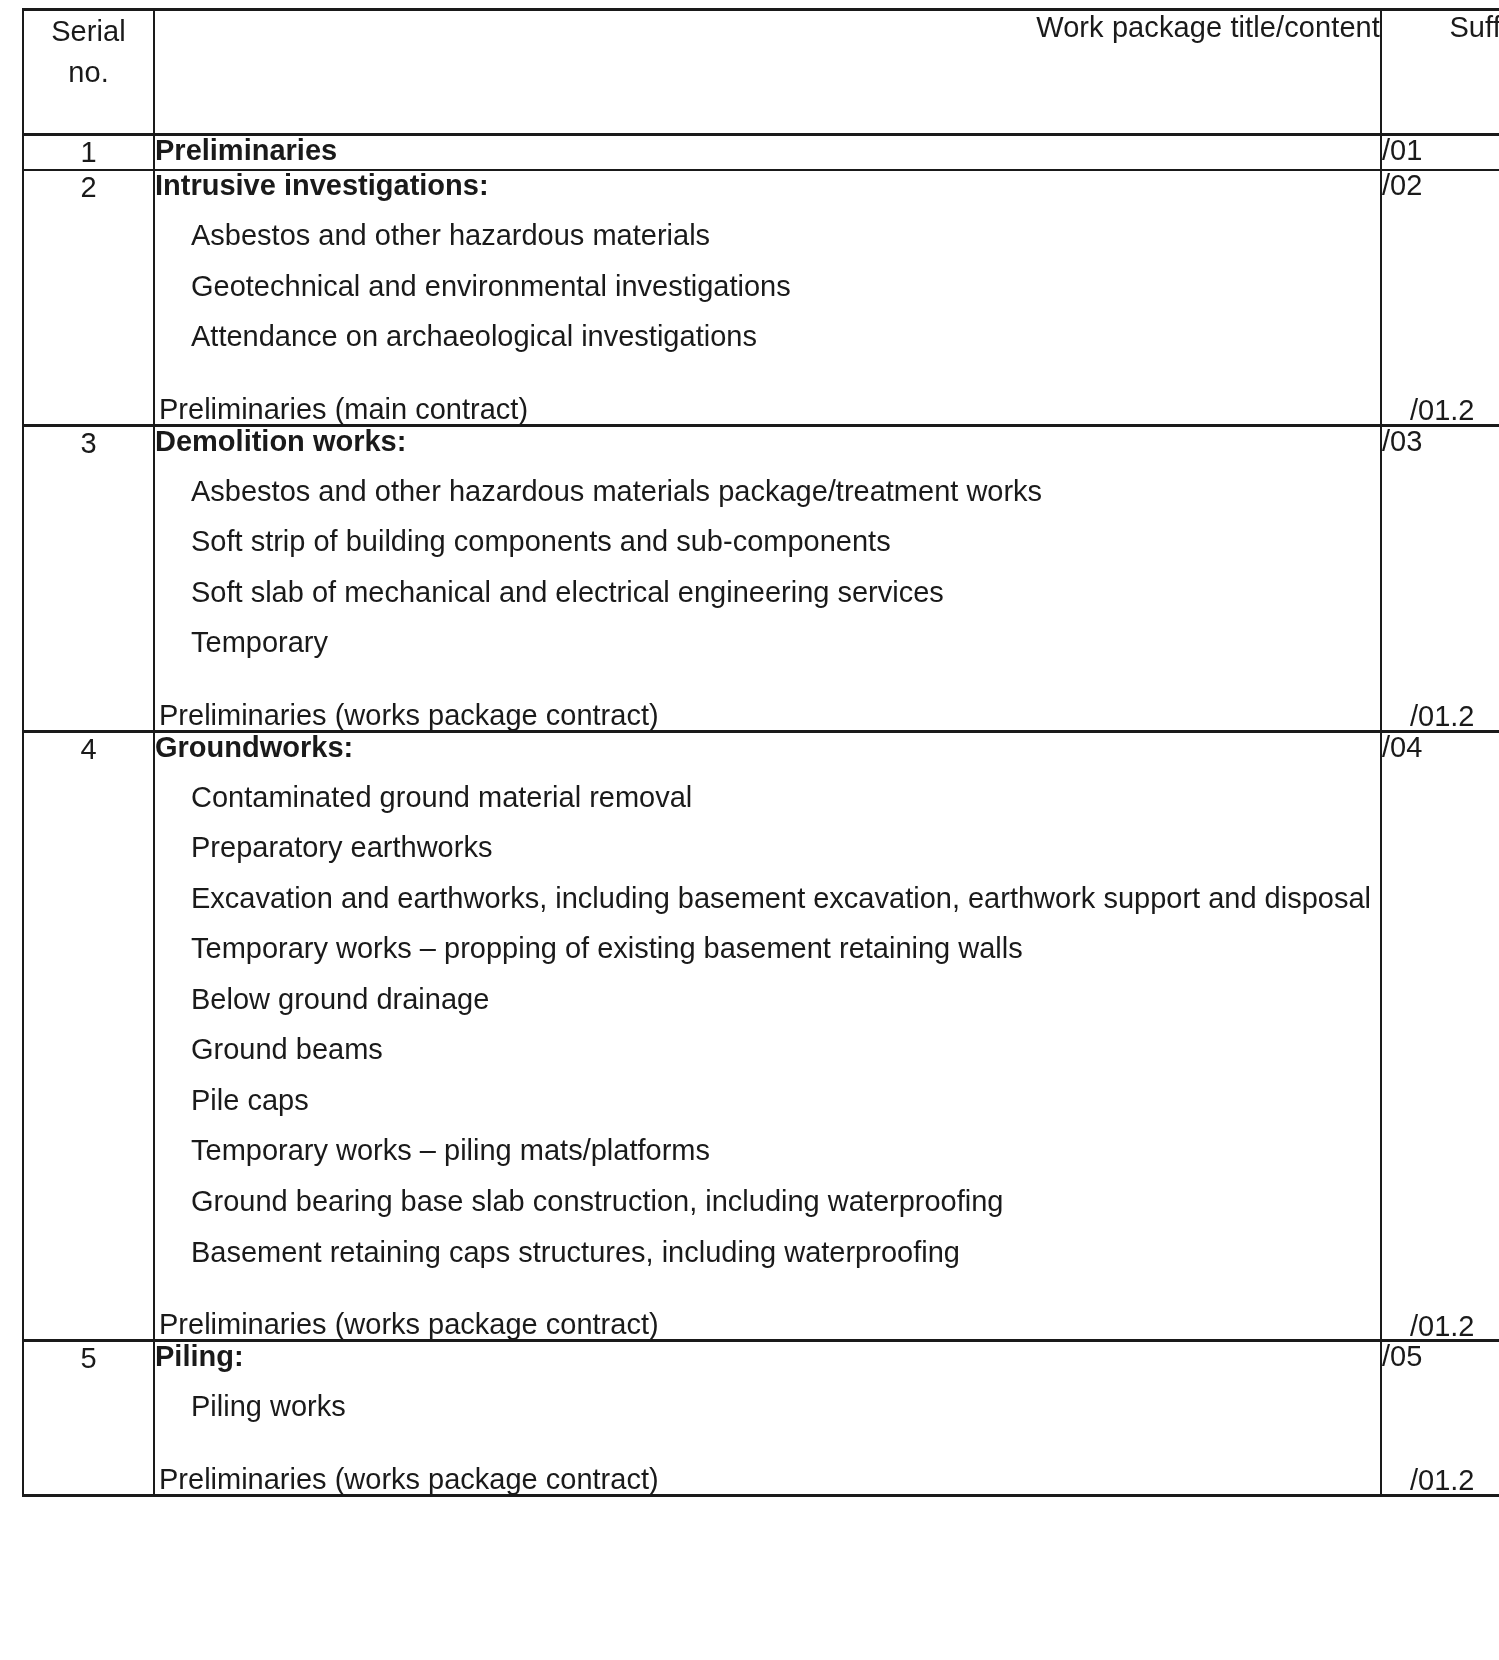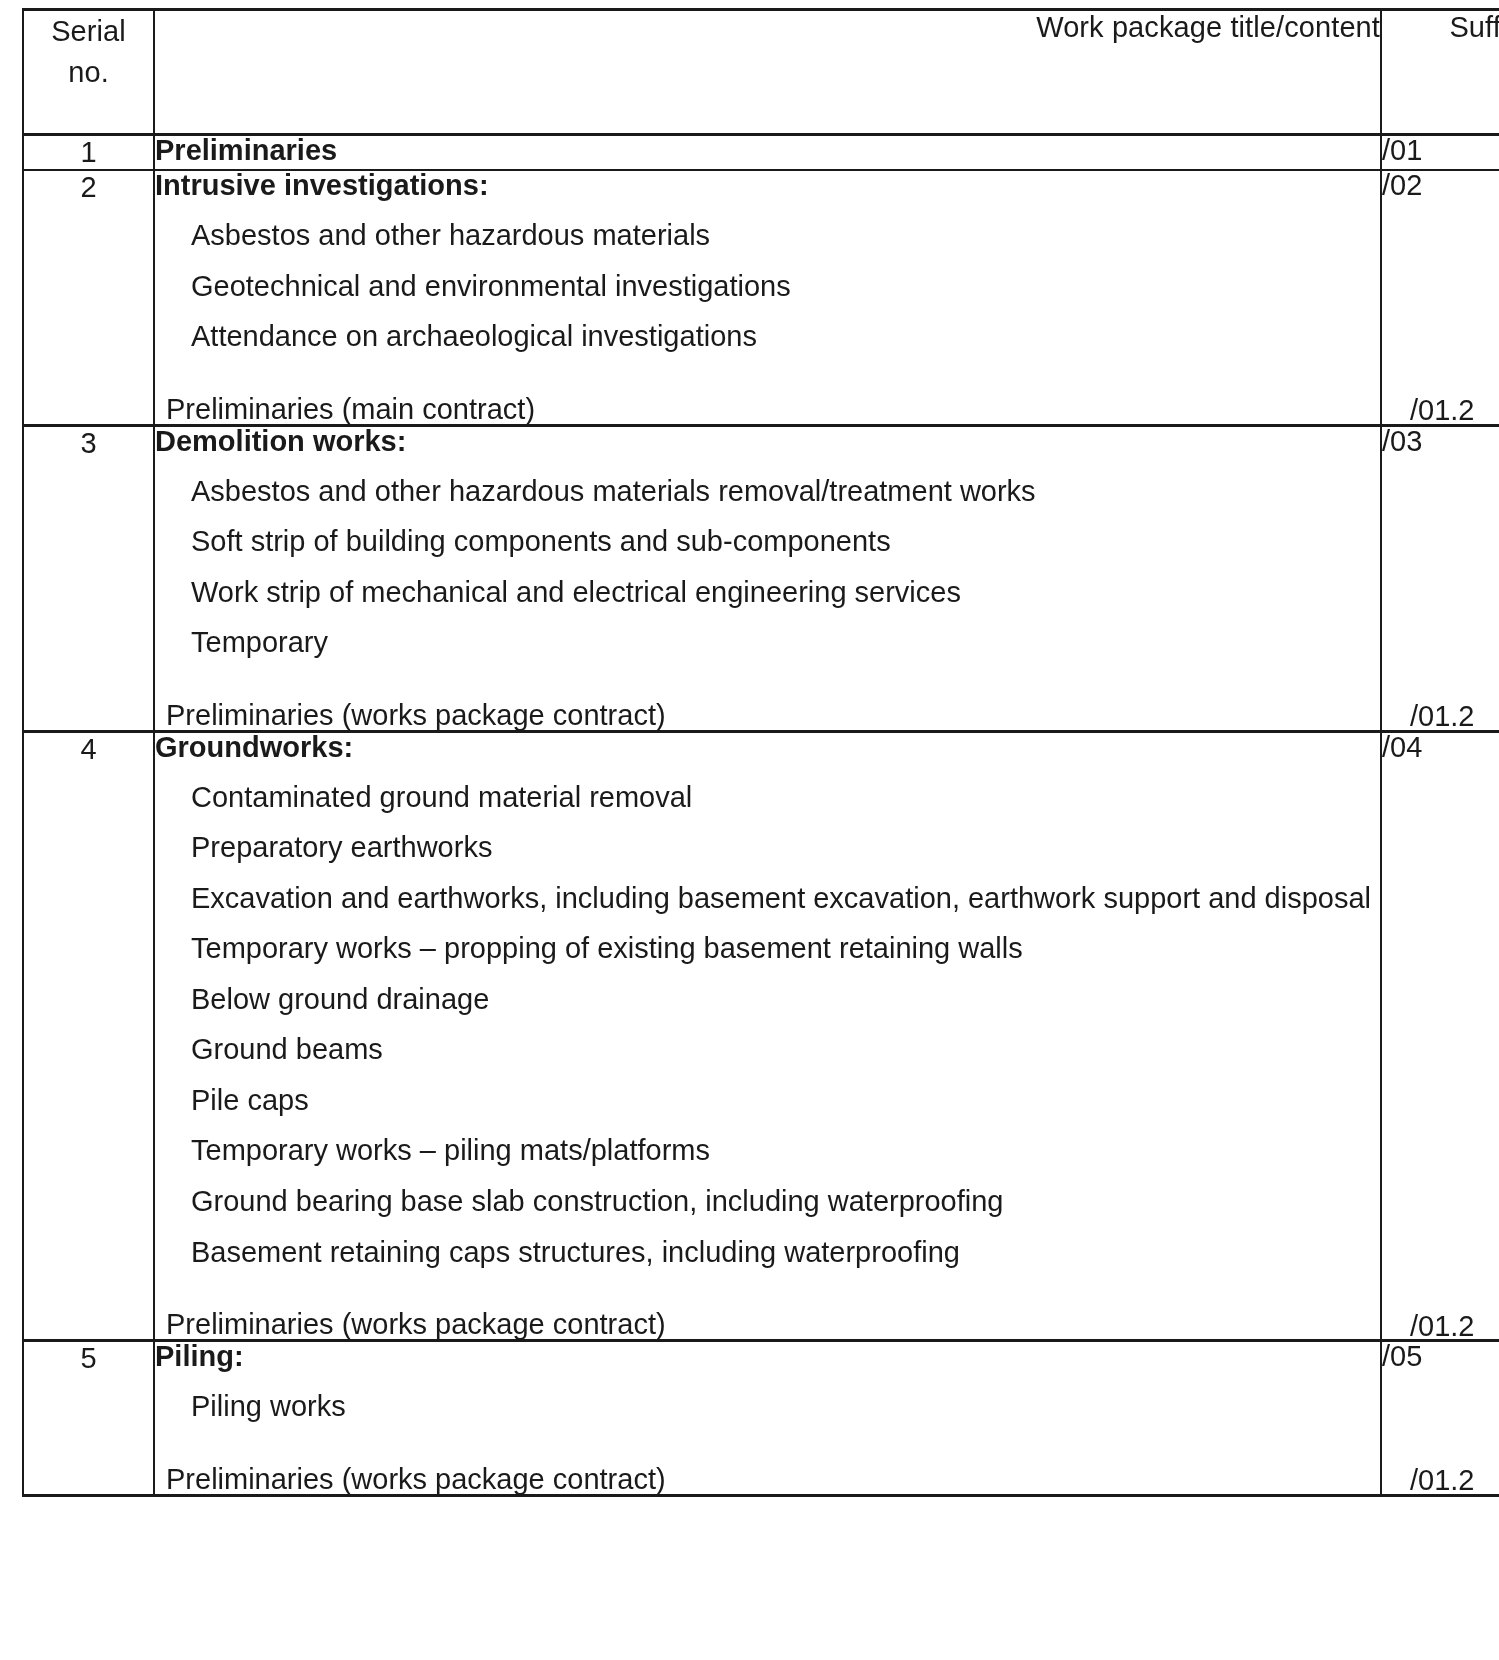--- a/index.html
+++ b/index.html
@@ -108,21 +108,21 @@
     font-size: 29px;
     line-height: 1.26;
     margin: 0 0 14px 0;
     padding-left: 36px;
   }
   .wp-item.last-item { margin-bottom: 0; }
   .wp-prelim {
     font-weight: normal;
     font-size: 29px;
     line-height: 1.0;
-    margin: 40px 0 0 11px;
+    margin: 40px 0 0 4px;
   }
   .row-single .wp-heading { margin-bottom: 0; }
 
   
   .suffix-top {
     display: block;
     line-height: 1.0;
   }
   .suffix-bottom {
     display: block;
@@ -175,23 +175,23 @@
           </td>
           <td class="c-suffix">
             <span class="suffix-top">/02</span>
             <span class="suffix-bottom" style="top: 224.594px;">/01.2</span>
           </td>
         </tr>
         <tr class="wp-row">
           <td class="c-serial">3</td>
           <td class="c-content">
             <div class="wp-heading">Demolition works:</div>
-            <div class="wp-item">Asbestos and other hazardous materials removal/treatment works</div>
+            <div class="wp-item">Asbestos and other hazardous materials package/treatment works</div>
             <div class="wp-item">Soft strip of building components and sub-components</div>
-            <div class="wp-item">Work strip of mechanical and electrical engineering services</div>
+            <div class="wp-item">Soft slab of mechanical and electrical engineering services</div>
             <div class="wp-item last-item">Temporary</div>
             <div class="wp-prelim">Preliminaries (works package contract)</div>
           </td>
           <td class="c-suffix">
             <span class="suffix-top">/03</span>
             <span class="suffix-bottom" style="top: 275.625px;">/01.2</span>
           </td>
         </tr>
         <tr class="wp-row">
           <td class="c-serial">4</td>

